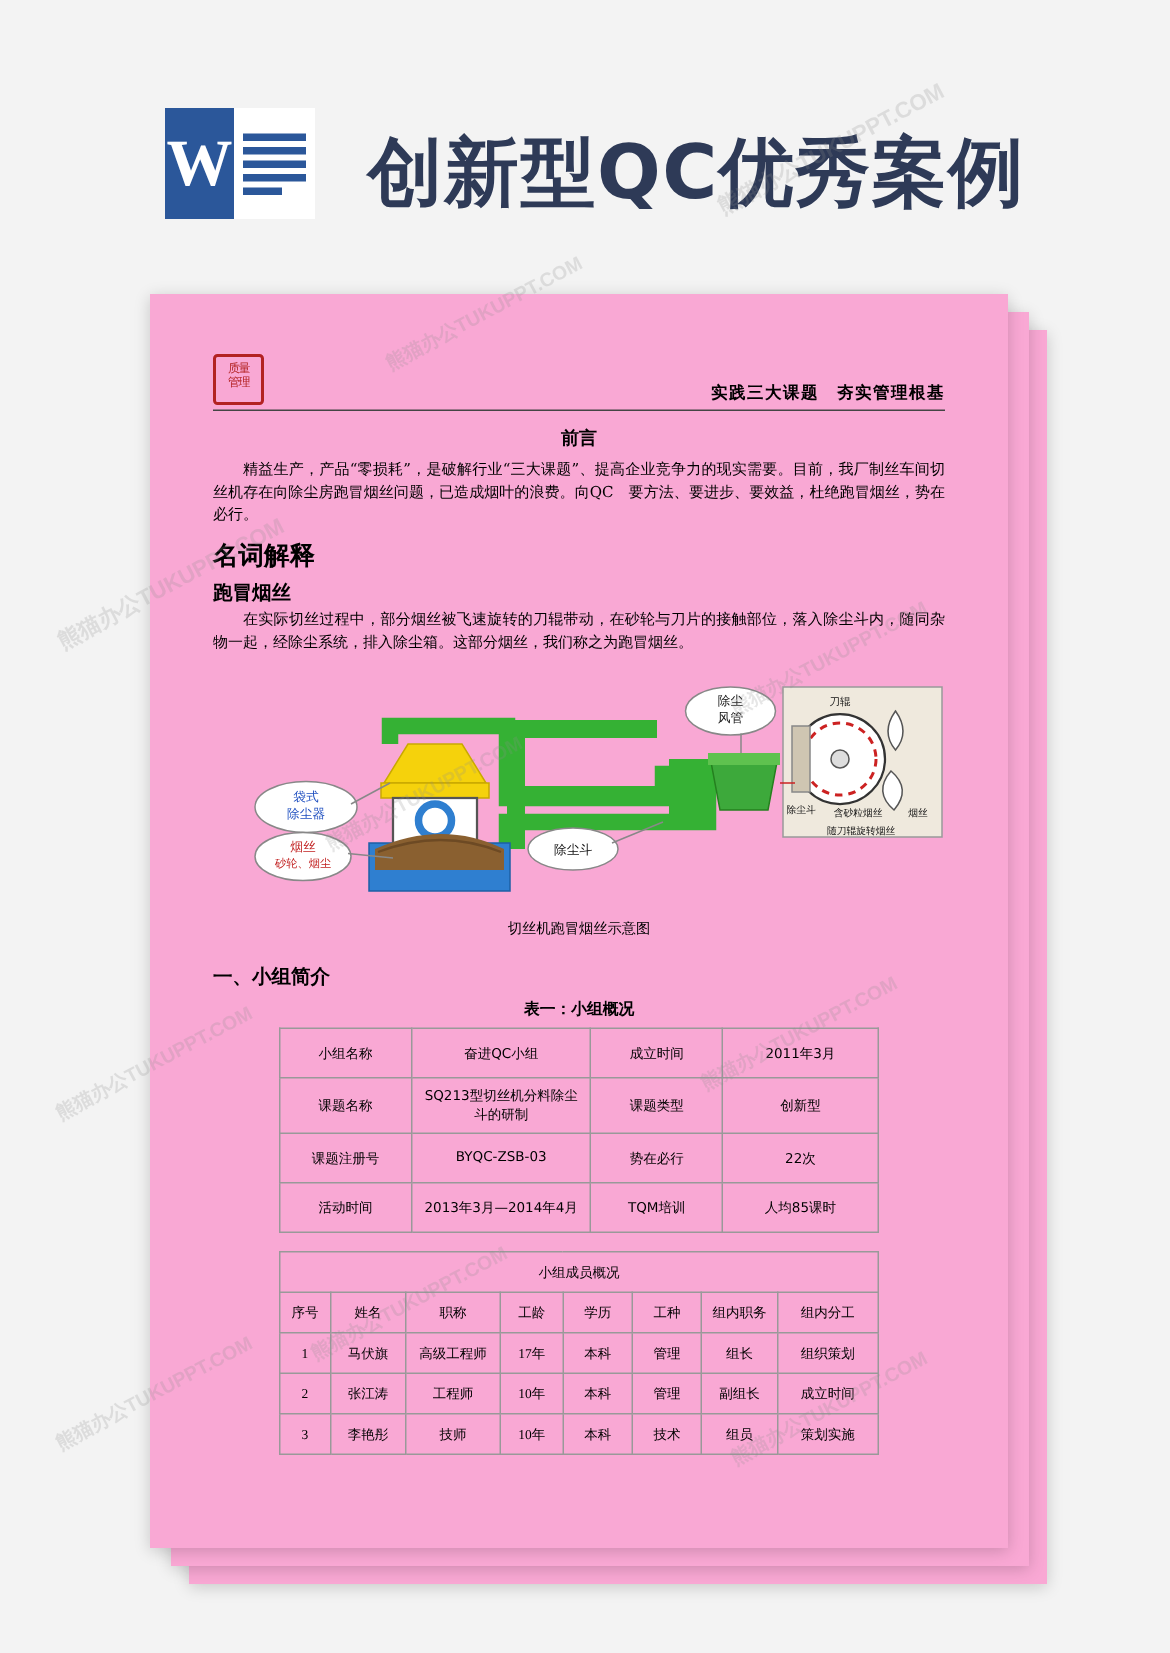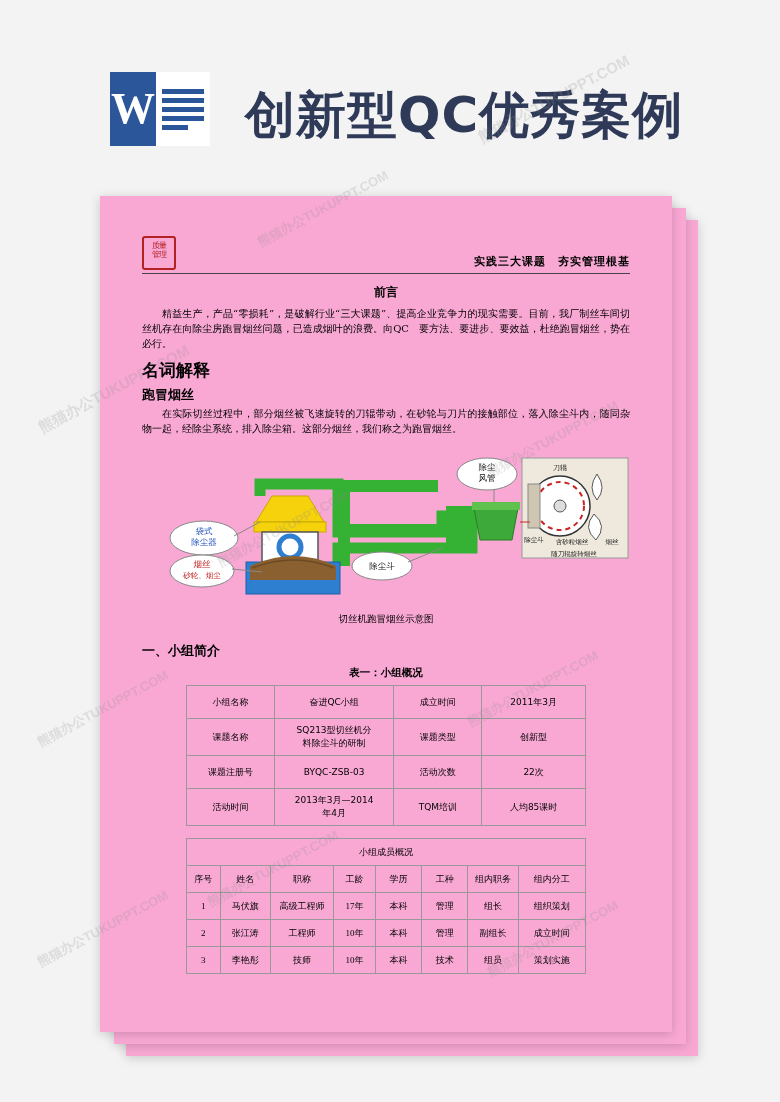--- a/index.html
+++ b/index.html
@@ -190,21 +190,21 @@
   }
   table.tbl {
     border-collapse: collapse;
     margin: 0 auto;
     font-size: 9px;
     font-family: "DejaVu Sans", sans-serif;
   }
   table.tbl td {
     border: 1px solid #999;
     text-align: center;
-    padding: 5px 20px;
+    padding: 5px 8px;
     color: #000;
   }
   table.t1 { width: 400px; }
   table.t1 td { height: 22px; }
   table.t2 { width: 400px; margin-top: 12px; font-family: Liberation Serif, serif; }
   table.t2 td { height: 18px; padding: 4px 2px; }
   .t2-head td { font-weight: normal; }
 
   
   .wm {
@@ -326,21 +326,21 @@
           </tr>
           <tr>
             <td>课题名称</td>
             <td>SQ213型切丝机分料除尘斗的研制</td>
             <td>课题类型</td>
             <td>创新型</td>
           </tr>
           <tr>
             <td>课题注册号</td>
             <td>BYQC-ZSB-03</td>
-            <td>活动次数</td>
+            <td>势在必行</td>
             <td>22次</td>
           </tr>
           <tr>
             <td>活动时间</td>
             <td>2013年3月—2014年4月</td>
             <td>TQM培训</td>
             <td>人均85课时</td>
           </tr>
         </tbody>
       </table>

